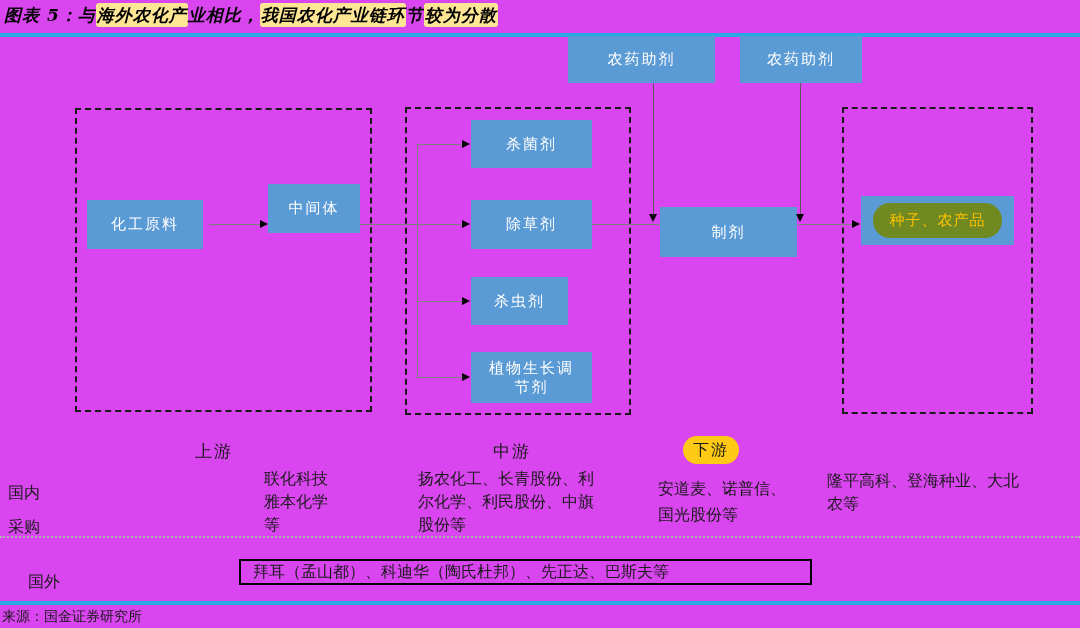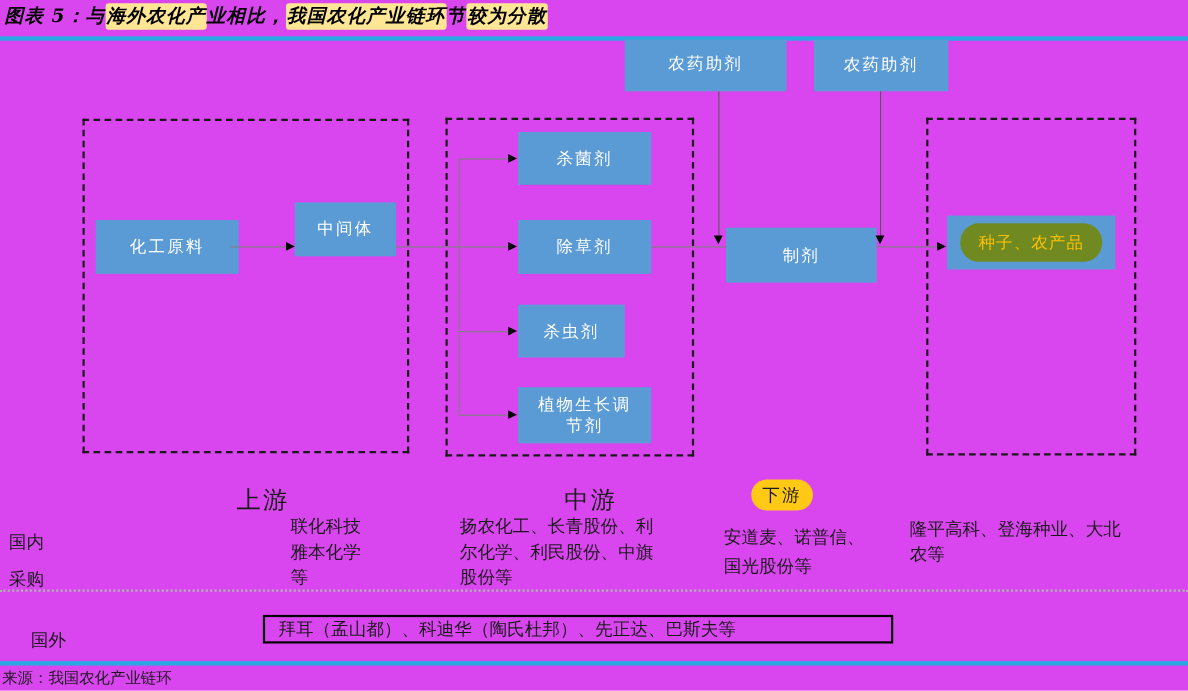--- a/index.html
+++ b/index.html
@@ -37,21 +37,21 @@
     border-left:4px solid transparent; border-right:4px solid transparent;
     border-top:8px solid #000; }
   
   .seed-pill {
     position:absolute; left:12px; top:7px; width:129px; height:35px;
     background:#708A21; border-radius:17px; color:#FFC000;
     display:flex; align-items:center; justify-content:center;
     font-size:15px; letter-spacing:1px;
   }
   
-  .stage { position:absolute; font-size:22px; color:#1a1a1a; letter-spacing:2px;margin-left:20px; }
+  .stage { position:absolute; font-size:17px; color:#1a1a1a; letter-spacing:2px; }
   .stage-pill {
     position:absolute; background:#FFC915; color:#1a1a1a; font-size:16px;
     letter-spacing:2px; padding:6px 10px; border-radius:16px; line-height:1;
   }
   
   .ann { position:absolute; font-size:16px; color:#1a1a1a; line-height:1.45; }
   .pre { white-space:pre-line; }
   .dotted-rule { position:absolute; left:0; top:536px; width:1080px;
     border-top:2px dotted #b3b3b3; }
   .foreign-box {
@@ -74,21 +74,21 @@
   <div class="rule-blue rule-top"></div>
   <div class="rule-blue rule-bottom"></div>
 
   <div class="node" style="left:568px; top:36px; width:147px; height:47px;font-family:Liberation Serif, serif;">农药助剂</div>
   <div class="node" style="left:740px; top:36px; width:122px; height:47px;">农药助剂</div>
 
   <div class="frame" style="left:75px; top:108px; width:297px; height:304px;"></div>
   <div class="frame" style="left:405px; top:107px; width:226px; height:308px;"></div>
   <div class="frame" style="left:842px; top:107px; width:191px; height:307px;"></div>
 
-  <div class="node" style="left:87px; top:200px; width:130px; height:49px;">化工原料</div>
+  <div class="node" style="left:87px; top:200px; width:116px; height:49px;">化工原料</div>
   <div class="node" style="left:268px; top:184px; width:92px; height:49px;">中间体</div>
 
   <div class="node" style="left:471px; top:120px; width:121px; height:48px;">杀菌剂</div>
   <div class="node" style="left:471px; top:200px; width:121px; height:49px;">除草剂</div>
   <div class="node" style="left:471px; top:277px; width:97px; height:48px;">杀虫剂</div>
   <div class="node" style="left:471px; top:352px; width:121px; height:51px; padding:0 17px;">植物生长调节剂</div>
 
   <div class="node" style="left:660px; top:207px; width:137px; height:50px;">制剂</div>
 
   <div class="node" style="left:861px; top:196px; width:153px; height:49px;">
@@ -133,15 +133,15 @@
   <div class="ann" style="left:827px; top:469px; width:200px;">隆平高科、登海种业、大北农等</div>
   <div class="ann" style="left:658px; top:476px; width:140px; line-height:1.65;">安道麦、诺普信、国光股份等</div>
 
   <div class="dotted-rule"></div>
 
   <div class="ann" style="left:8px; top:570px;margin-left:20px;">国外</div>
   <div class="foreign-box">
     <span>拜耳（孟山都）、科迪华（陶氏杜邦）、先正达、巴斯夫等</span>
   </div>
 
-  <div class="source">来源：我国农化产业链环</div>
+  <div class="source">来源：国金证券研究所</div>
 
 </div>
 
 </body></html>

